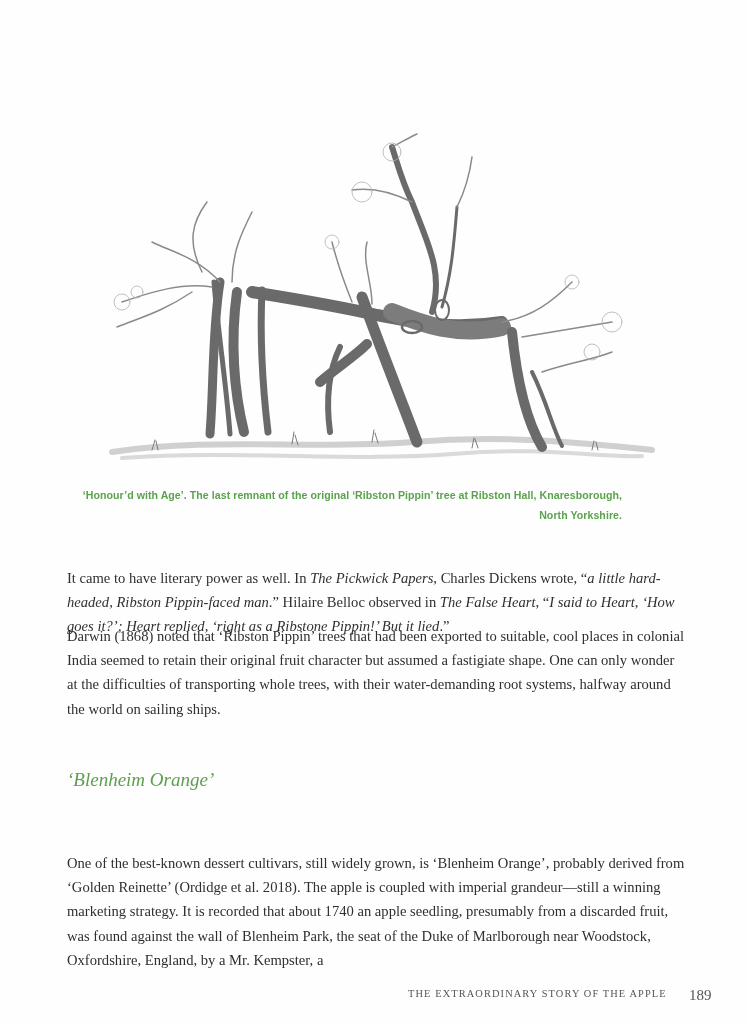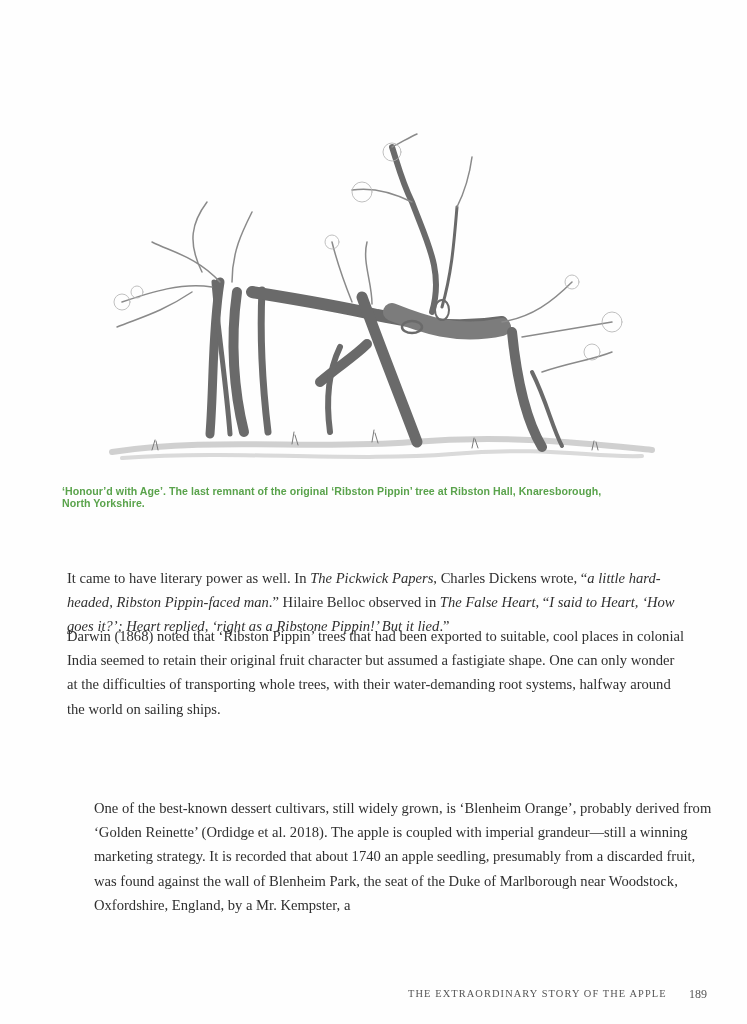--- a/index.html
+++ b/index.html
@@ -11,47 +11,47 @@
   .page { position: absolute; inset: 0; background: #fefefe; }
 
   .illustration {
     position: absolute; left: 92px; top: 132px; width: 580px; height: 340px;
   }
   .illustration svg { width: 100%; height: 100%; display: block; }
 
   .caption {
     position: absolute; left: 62px; top: 485px; width: 560px;
     font-family: "Liberation Sans", "DejaVu Sans", sans-serif;
-    font-size: 10.6px; line-height: 12px; font-weight: bold;
-    color: #5aa34c; letter-spacing: 0.05px;
+    font-size: 10.6px; line-height: 20px; font-weight: bold;
+    color: #5aa34c; letter-spacing: 0.05px; text-align: right;
   }
 
   .body-text {
     position: absolute; left: 67px; width: 620px;
     font-size: 14.6px; line-height: 24.2px; color: #2f2f2f;
   }
   .body-text p { margin: 0; }
   .p1 { top: 566px; }
   .p2 { top: 624px; }
-  .p3 { top: 796px; margin-left: 27px; }
+  .p3 { top: 851px; }
 
   .section-heading {
     position: absolute; left: 67px; top: 769px;
     font-size: 19px; font-style: italic; color: #5e9f4f;
   }
 
   em { font-style: italic; }
 
   .running-footer {
     position: absolute; top: 988px; left: 408px;
     font-size: 10.4px; letter-spacing: 1.1px; color: #555;
   }
   .page-number {
     position: absolute; top: 987px; left: 689px;
-    font-size: 12px; color: #555;
+    font-size: 15px; color: #555;
   }
 </style>
 </head>
 <body>
 
 <div class="page">
 
   <div class="illustration" role="img" aria-label="Pencil drawing of the ancient, collapsed Ribston Pippin tree with leaning trunks and a long horizontal limb over grass">
     <svg viewBox="0 0 580 340" xmlns="http://www.w3.org/2000/svg">
       <g fill="none" stroke="#6a6a6a" stroke-linecap="round">
@@ -117,20 +117,21 @@
   <div class="caption">‘Honour’d with Age’. The last remnant of the original ‘Ribston Pippin’ tree at Ribston Hall, Knaresborough, North Yorkshire.</div>
 
   <div class="body-text p1">
     <p><span>It came to have literary power as well. In </span><em>The Pickwick Papers</em><span>, Charles Dickens wrote, “</span><em>a little hard-headed, Ribston Pippin-faced man</em><span>.” Hilaire Belloc observed in </span><em>The False Heart</em><span>, “</span><em>I said to Heart, ‘How goes it?’; Heart replied, ‘right as a Ribstone Pippin!’ But it lied</em><span>.”</span></p>
   </div>
 
   <div class="body-text p2">
     <p>Darwin (1868) noted that ‘Ribston Pippin’ trees that had been exported to suitable, cool places in colonial India seemed to retain their original fruit character but assumed a fastigiate shape. One can only wonder at the difficulties of transporting whole trees, with their water-demanding root systems, halfway around the world on sailing ships.</p>
   </div>
 
+  <div class="section-heading">‘Blenheim Orange’</div>
 
   <div class="body-text p3">
     <p>One of the best-known dessert cultivars, still widely grown, is ‘Blenheim Orange’, probably derived from ‘Golden Reinette’ (Ordidge et al. 2018). The apple is coupled with imperial grandeur—still a winning marketing strategy. It is recorded that about 1740 an apple seedling, presumably from a discarded fruit, was found against the wall of Blenheim Park, the seat of the Duke of Marlborough near Woodstock, Oxfordshire, England, by a Mr. Kempster, a</p>
   </div>
 
   <div class="running-footer">THE EXTRAORDINARY STORY OF THE APPLE</div>
   <div class="page-number">189</div>
 </div>
 
 </body></html>

